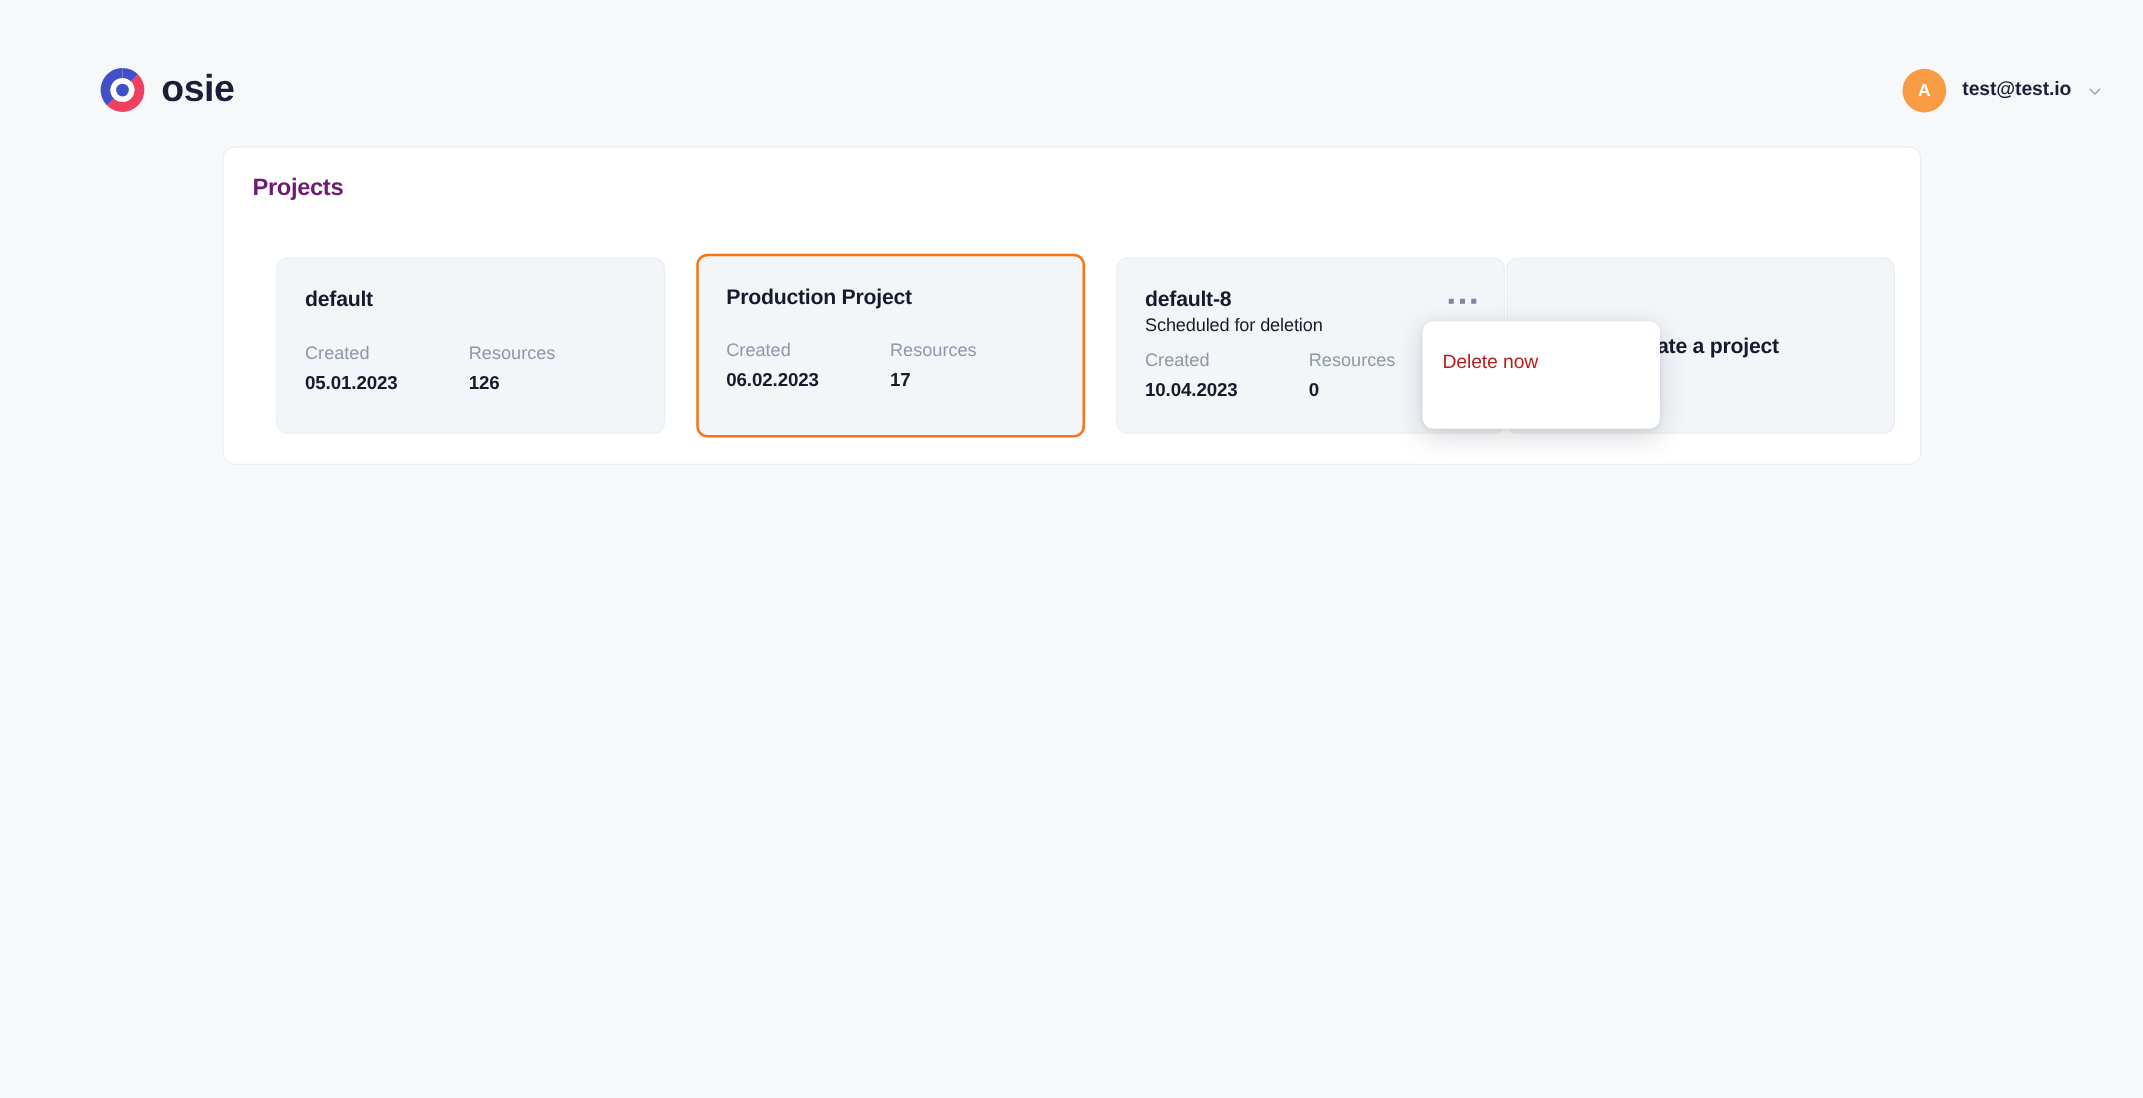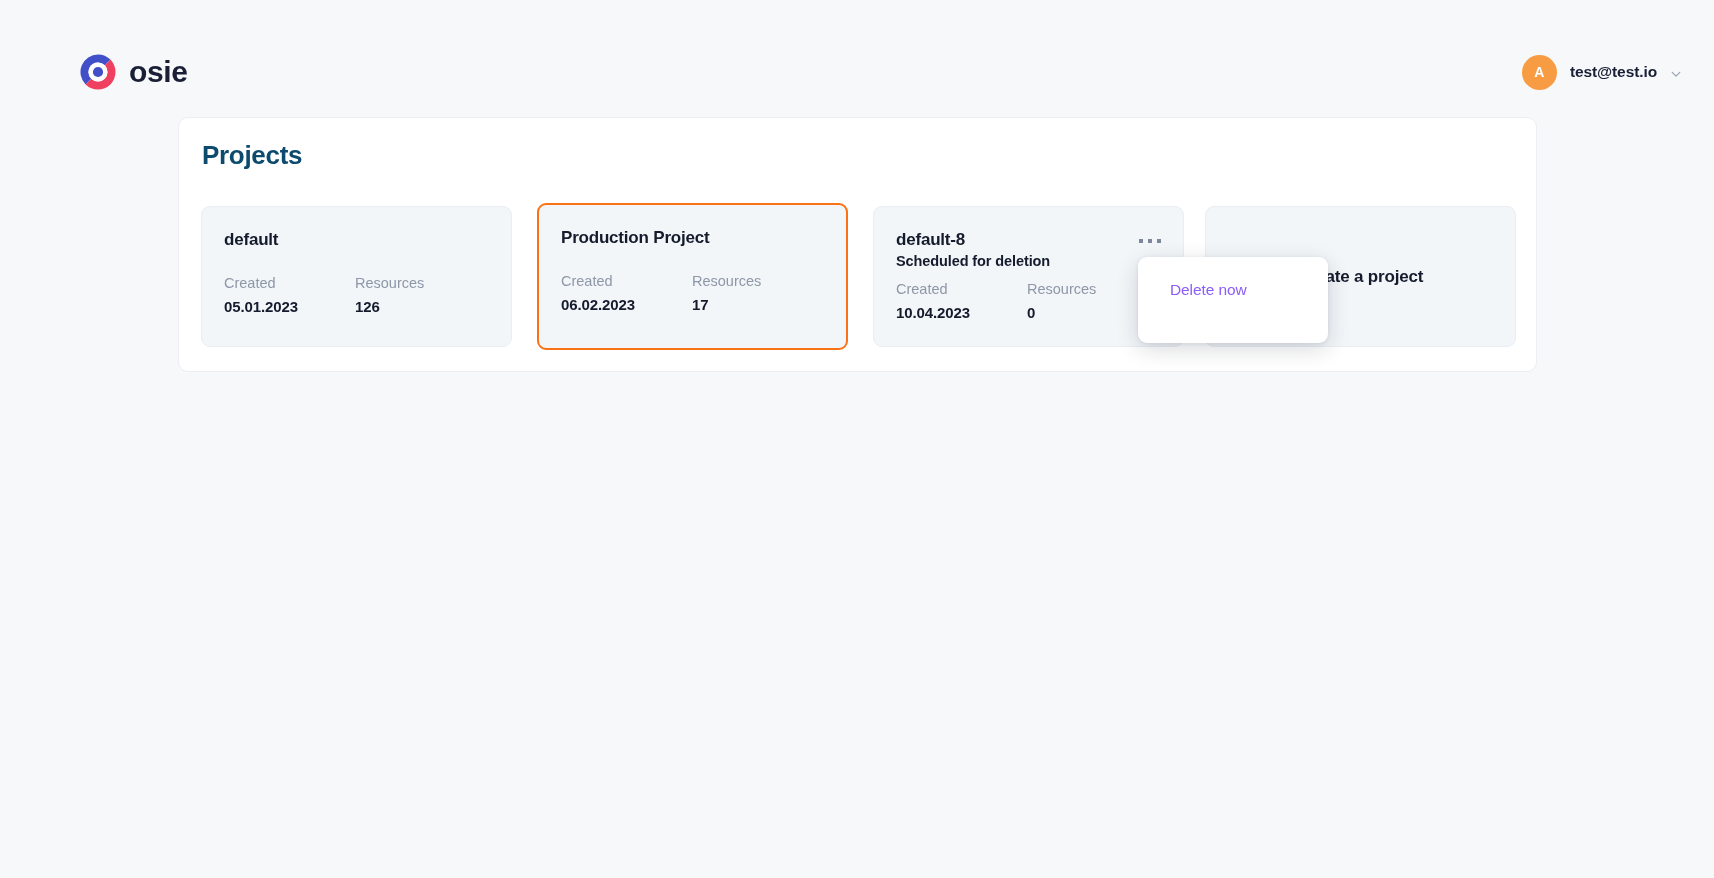--- a/index.html
+++ b/index.html
@@ -96,23 +96,23 @@
     height: 255px;
     background: #ffffff;
     border: 1px solid #eceef2;
     border-radius: 10px;
   }
 
   .panel-title {
     position: absolute;
     left: 23px;
     top: 22px;
-    font-size: 26px;
-    font-weight: 700;
-    color: #0c4a6e;
+    font-size: 19px;
+    font-weight: 700;
+    color: #701a75;
     letter-spacing: -0.3px;
   }
 
   
   .card-grid {
     position: absolute;
     left: 22px;
     top: 85px;
     width: 1315px;
     height: 148px;
@@ -121,20 +121,21 @@
   .card {
     position: absolute;
     top: 3px;
     width: 311px;
     height: 141px;
     background: #f2f6f9;
     border: 1px solid #eaeef3;
     border-radius: 9px;
     padding: 23px 22px 0 22px;
     cursor: pointer;
+    margin-left: 20px;
   }
 
   .card.pos0 { left: 0px; }
   .card.pos1 { left: 336px; }
   .card.pos2 { left: 672px; }
 
   .card.selected {
     top: 0px;
     height: 147px;
     border: 2px solid #f97316;
@@ -144,21 +145,21 @@
   .card-title {
     font-size: 17px;
     font-weight: 700;
     color: #151b2d;
     letter-spacing: -0.2px;
     line-height: 1.2;
   }
 
   .card-subtitle {
     font-size: 14.5px;
-    font-weight: 700;
+    font-weight: 400;
     color: #151b2d;
     letter-spacing: -0.1px;
     line-height: 1.3;
     margin-top: 2px;
   }
 
   .card-head {
     display: flex;
     align-items: flex-start;
     justify-content: space-between;
@@ -235,23 +236,23 @@
     border-radius: 9px;
     box-shadow: 0 6px 22px rgba(21, 27, 45, 0.16), 0 1px 4px rgba(21,27,45,0.08);
     padding: 14px 0 0 0;
     z-index: 40;
   }
 
   .menu-item {
     height: 38px;
     display: flex;
     align-items: center;
-    padding: 0 32px;
+    padding: 0 16px;
     font-size: 15.5px;
-    color: #8b5cf6;
+    color: #b91c1c;
     cursor: pointer;
     letter-spacing: -0.1px;
   }
 </style>
 </head>
 <body>
 
 <div class="header">
 
   <div class="brand">

